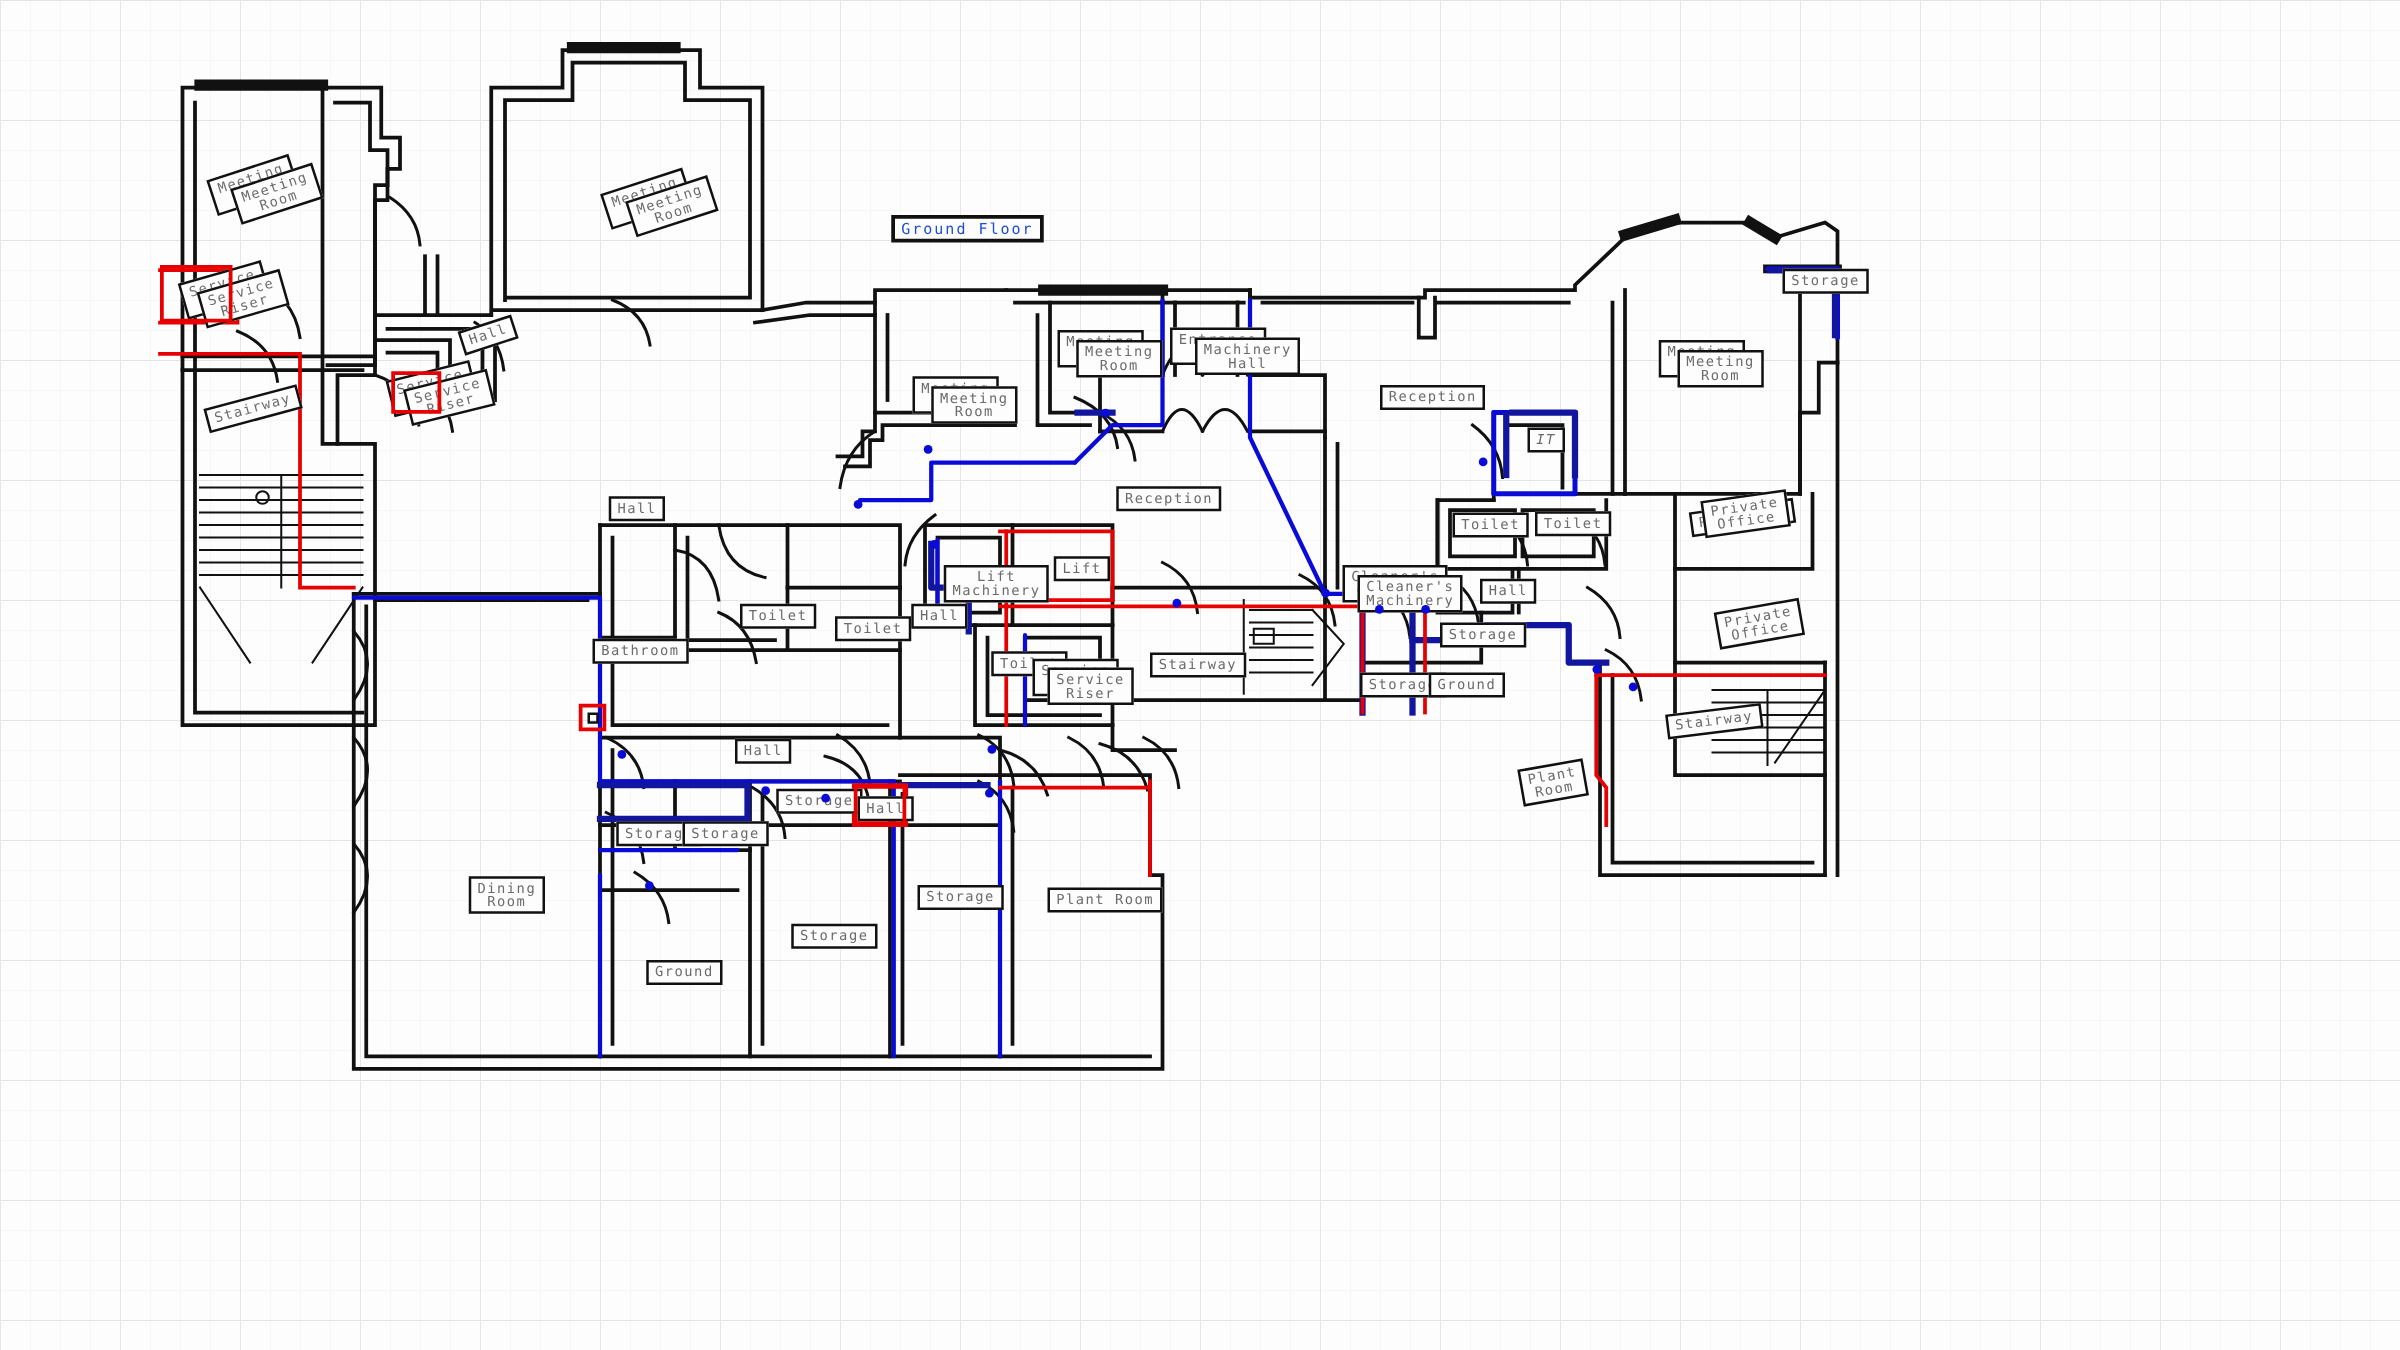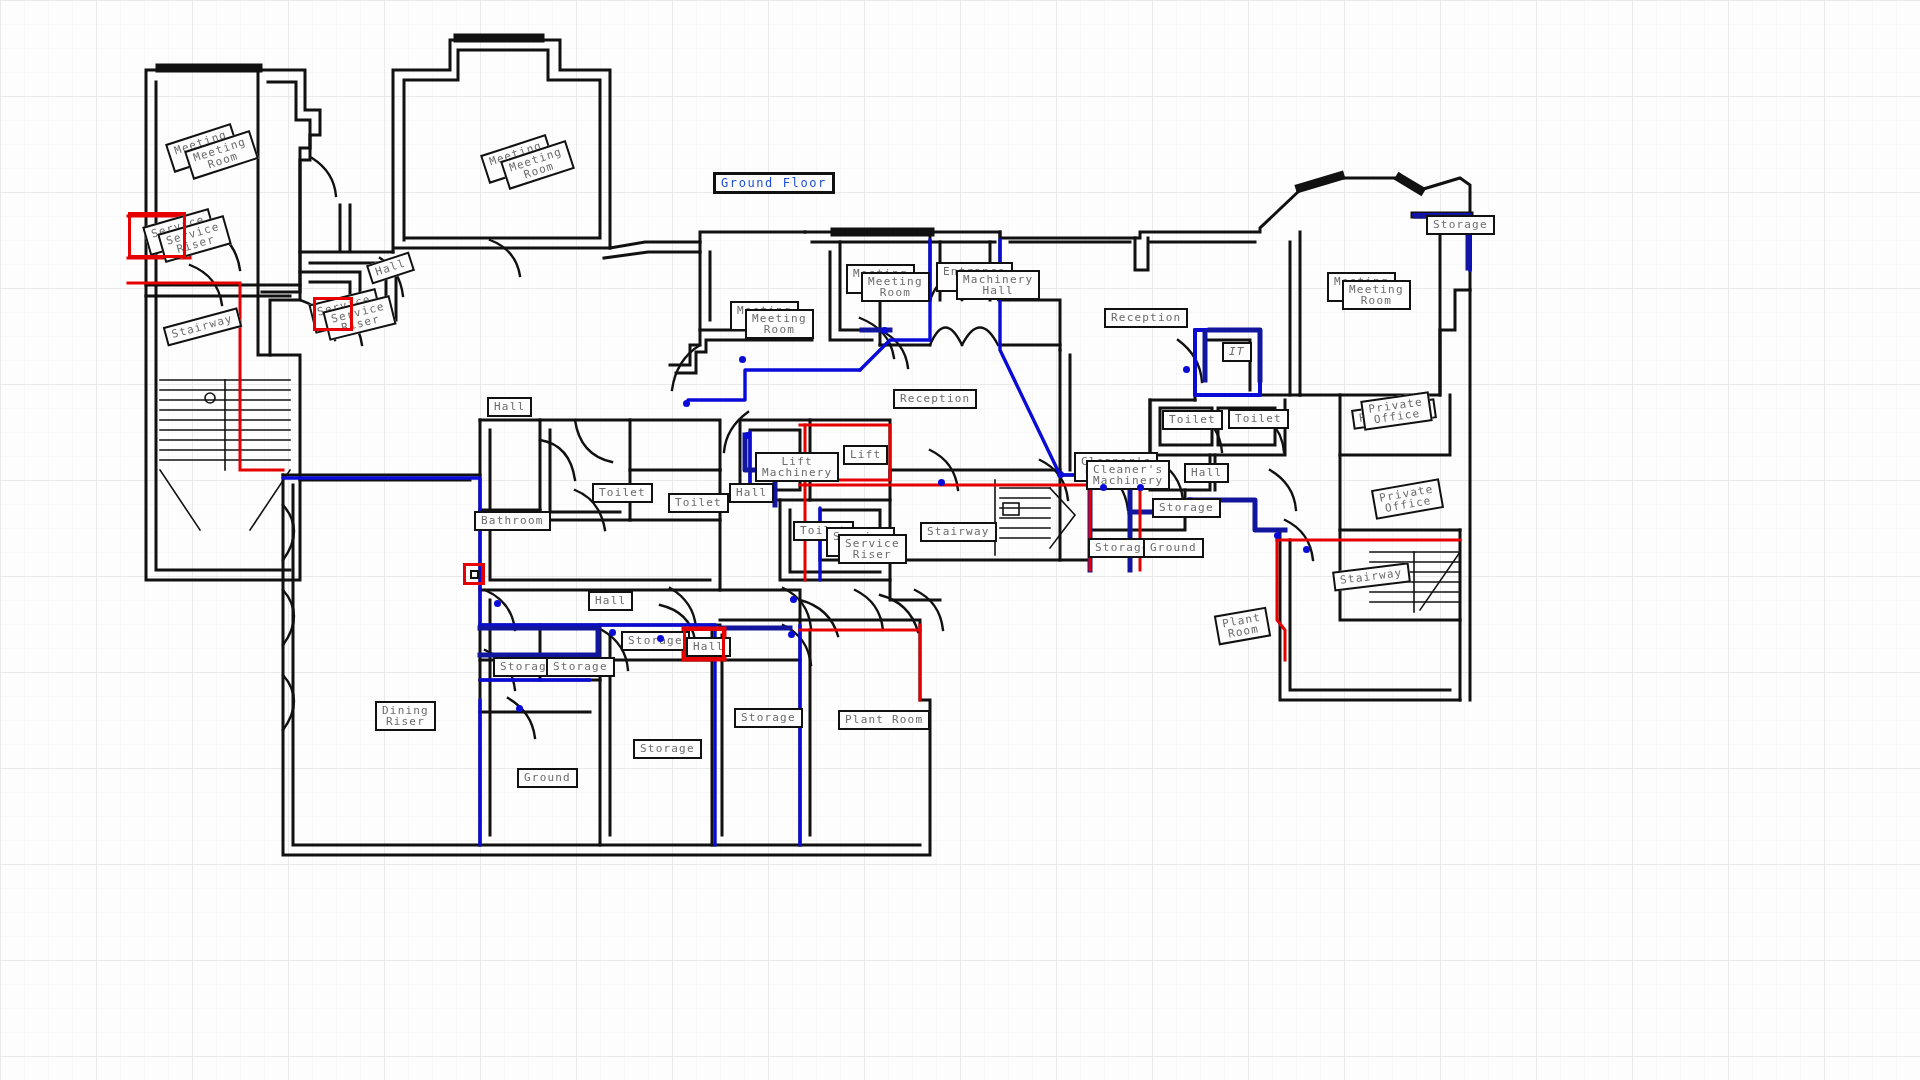--- a/index.html
+++ b/index.html
@@ -375,21 +375,21 @@
       <div class="lbl" style="left: 1143px; top: 538px;">Ground</div>
       <div class="lbl" style="left: 1333px; top: 567px; transform: rotate(-7deg);">Stairway</div>
       <div class="lbl two" style="left: 1216px; top: 611px; transform: rotate(-10deg);">Plant
 Room</div>
       <div class="lbl" style="left: 588px; top: 591px;">Hall</div>
       <div class="lbl" style="left: 621px; top: 631px;">Storage</div>
       <div class="lbl" style="left: 686px; top: 637px;">Hall</div>
       <div class="lbl" style="left: 493px; top: 657px;">Storage</div>
       <div class="lbl" style="left: 546px; top: 657px;">Storage</div>
       <div class="lbl two" style="left: 375px; top: 701px;">Dining
-Riser</div>
+Room</div>
       <div class="lbl" style="left: 517px; top: 768px;">Ground</div>
       <div class="lbl" style="left: 633px; top: 739px;">Storage</div>
       <div class="lbl" style="left: 734px; top: 708px;">Storage</div>
       <div class="lbl" style="left: 838px; top: 710px;">Plant Room</div>
       <div class="dot" style="left: 881px; top: 327px;"></div>
       <div class="dot" style="left: 739px; top: 356px;"></div>
       <div class="dot" style="left: 683px; top: 400px;"></div>
       <div class="dot" style="left: 744px; top: 432px;"></div>
       <div class="dot" style="left: 1183px; top: 366px;"></div>
       <div class="dot" style="left: 1057px; top: 471px;"></div>

